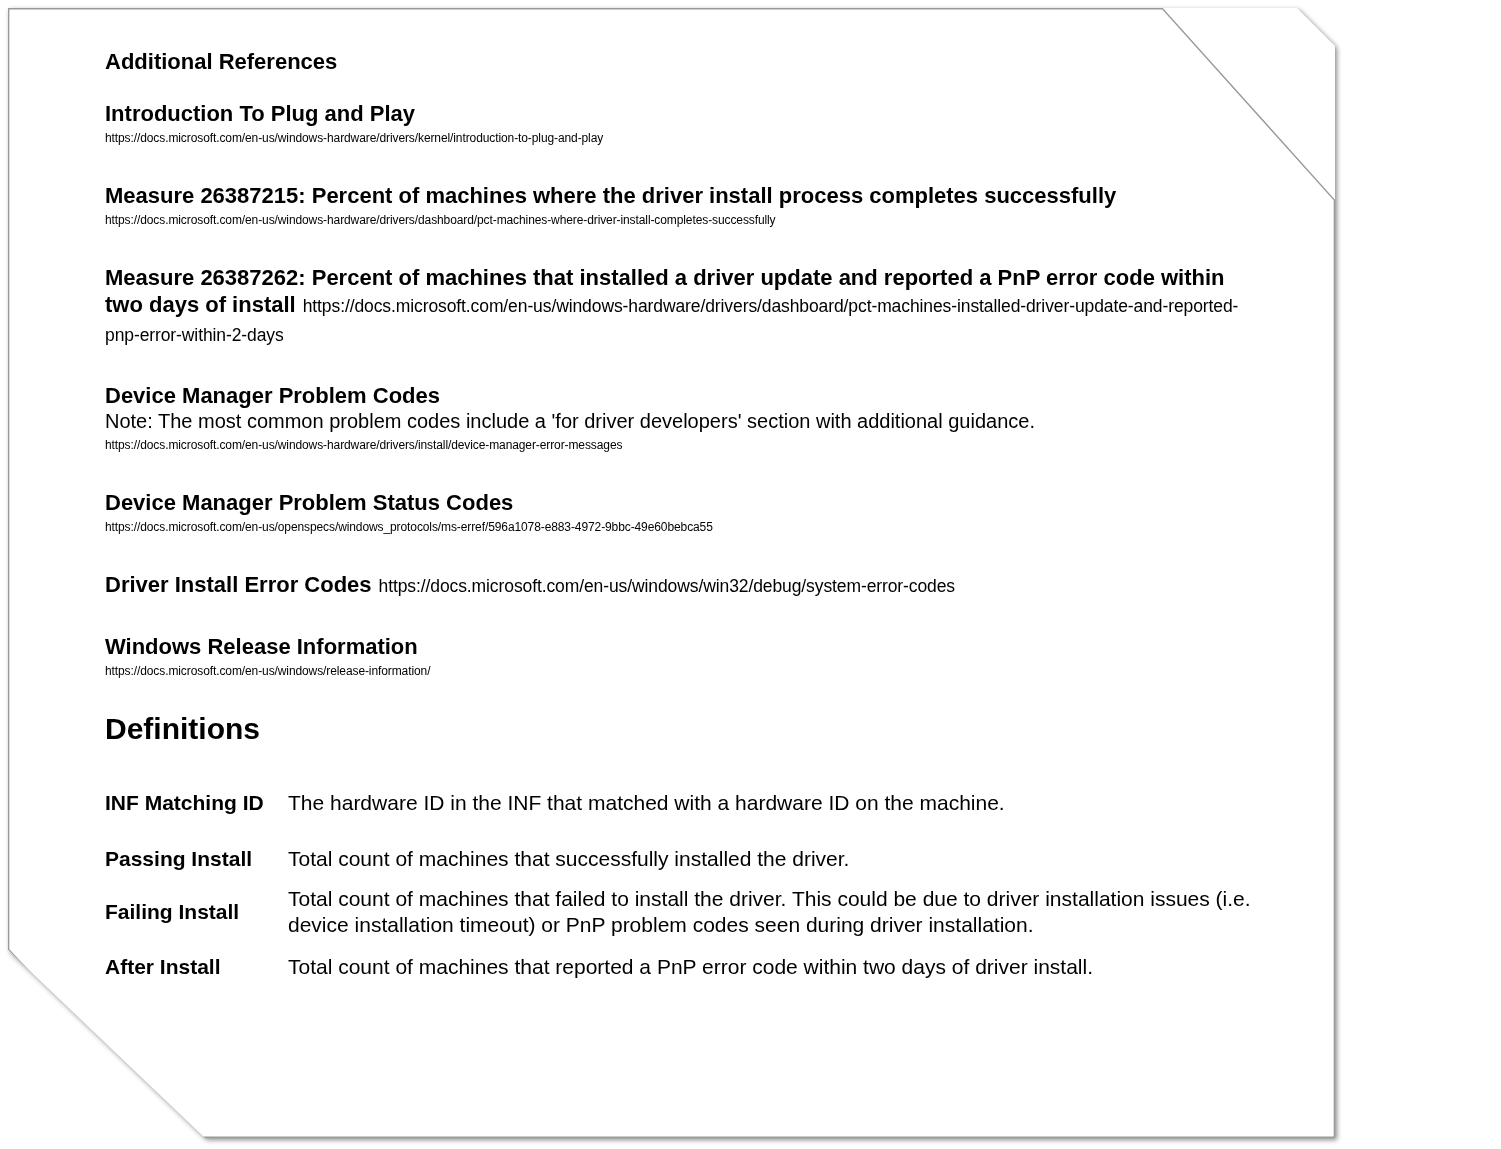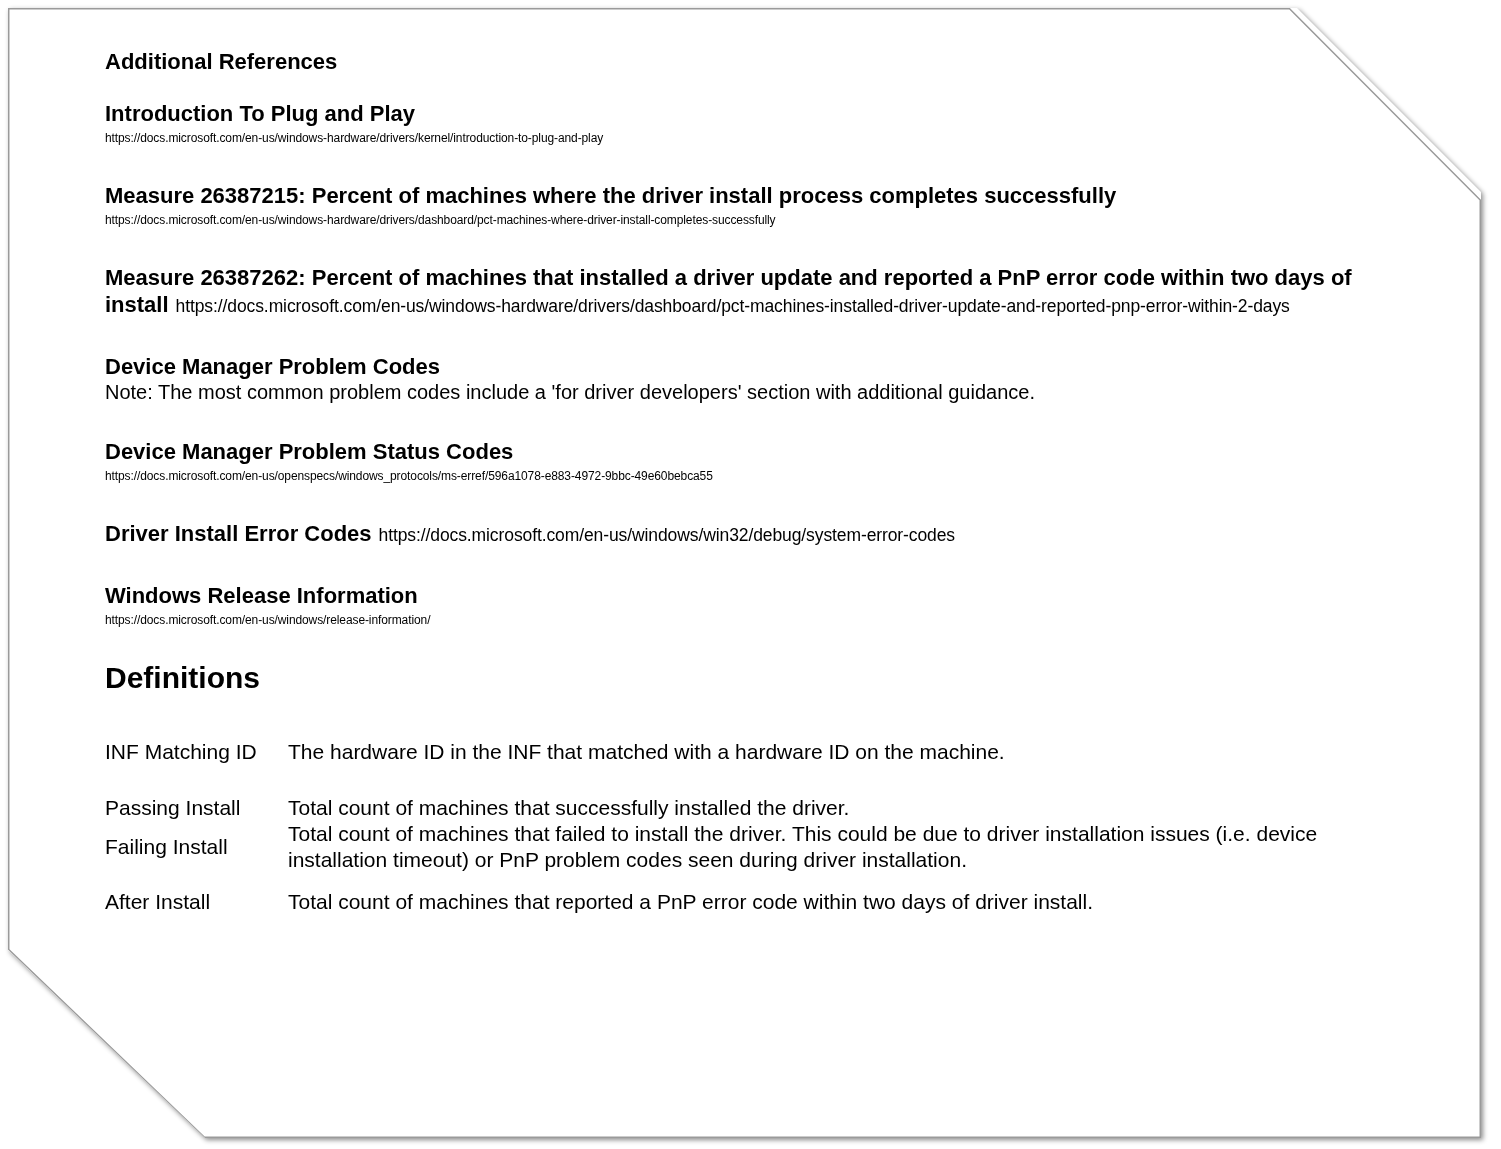--- a/index.html
+++ b/index.html
@@ -9,21 +9,21 @@
     width: 1501px;
     height: 1149px;
     overflow: hidden;
     font-family: "Liberation Sans", sans-serif;
     color: #000000;
   }
   .page-wrap {
     position: absolute;
     top: 8px;
     left: 8px;
-    width: 1473px;
+    width: 1327px;
     height: 1130px;
     filter: drop-shadow(2px 2px 2.5px rgba(0,0,0,0.45));
   }
   .page {
     position: relative;
     width: 100%;
     height: 100%;
     background: #ffffff;
     clip-path: polygon(0 0, 1289px 0, 1481px 192px, 1481px 1130px, 197px 1130px, 0 942px);
   }
@@ -75,26 +75,26 @@
     font-weight: bold;
     line-height: 27px;
     margin: 14px 0 48px 0;
   }
   .def-row {
     display: flex;
     align-items: center;
     max-width: 1310px;
   }
   .def-row.r0 { margin-bottom: 30px; }
-  .def-row.r1 { }
+  .def-row.r1 { margin-bottom: 14px; }
   .def-row.r2 { margin-bottom: 16px; }
   .def-term {
     flex: 0 0 183px;
     font-size: 21px;
-    font-weight: normal;
+    font-weight: bold;
     line-height: 26px;
   }
   .def-desc {
     flex: 1;
     font-size: 21px;
     line-height: 26px;
     max-width: 1127px;
   }
 </style>
 </head>
@@ -120,20 +120,21 @@
         <p class="ref-url">https://docs.microsoft.com/en-us/windows-hardware/drivers/dashboard/pct-machines-where-driver-install-completes-successfully</p>
       </div>
 
       <div class="section">
         <p class="ref-heading"><span>Measure 26387262: Percent of machines that installed a driver update and reported a PnP error code within two days of install</span><span class="inline-url">https://docs.microsoft.com/en-us/windows-hardware/drivers/dashboard/pct-machines-installed-driver-update-and-reported-pnp-error-within-2-days</span></p>
       </div>
 
       <div class="section">
         <p class="ref-heading">Device Manager Problem Codes</p>
         <p class="ref-note">Note: The most common problem codes include a 'for driver developers' section with additional guidance.</p>
+        <p class="ref-url">https://docs.microsoft.com/en-us/windows-hardware/drivers/install/device-manager-error-messages</p>
       </div>
 
       <div class="section">
         <p class="ref-heading">Device Manager Problem Status Codes</p>
         <p class="ref-url">https://docs.microsoft.com/en-us/openspecs/windows_protocols/ms-erref/596a1078-e883-4972-9bbc-49e60bebca55</p>
       </div>
 
       <div class="section">
         <p class="ref-heading"><span>Driver Install Error Codes</span><span class="inline-url">https://docs.microsoft.com/en-us/windows/win32/debug/system-error-codes</span></p>
       </div>

